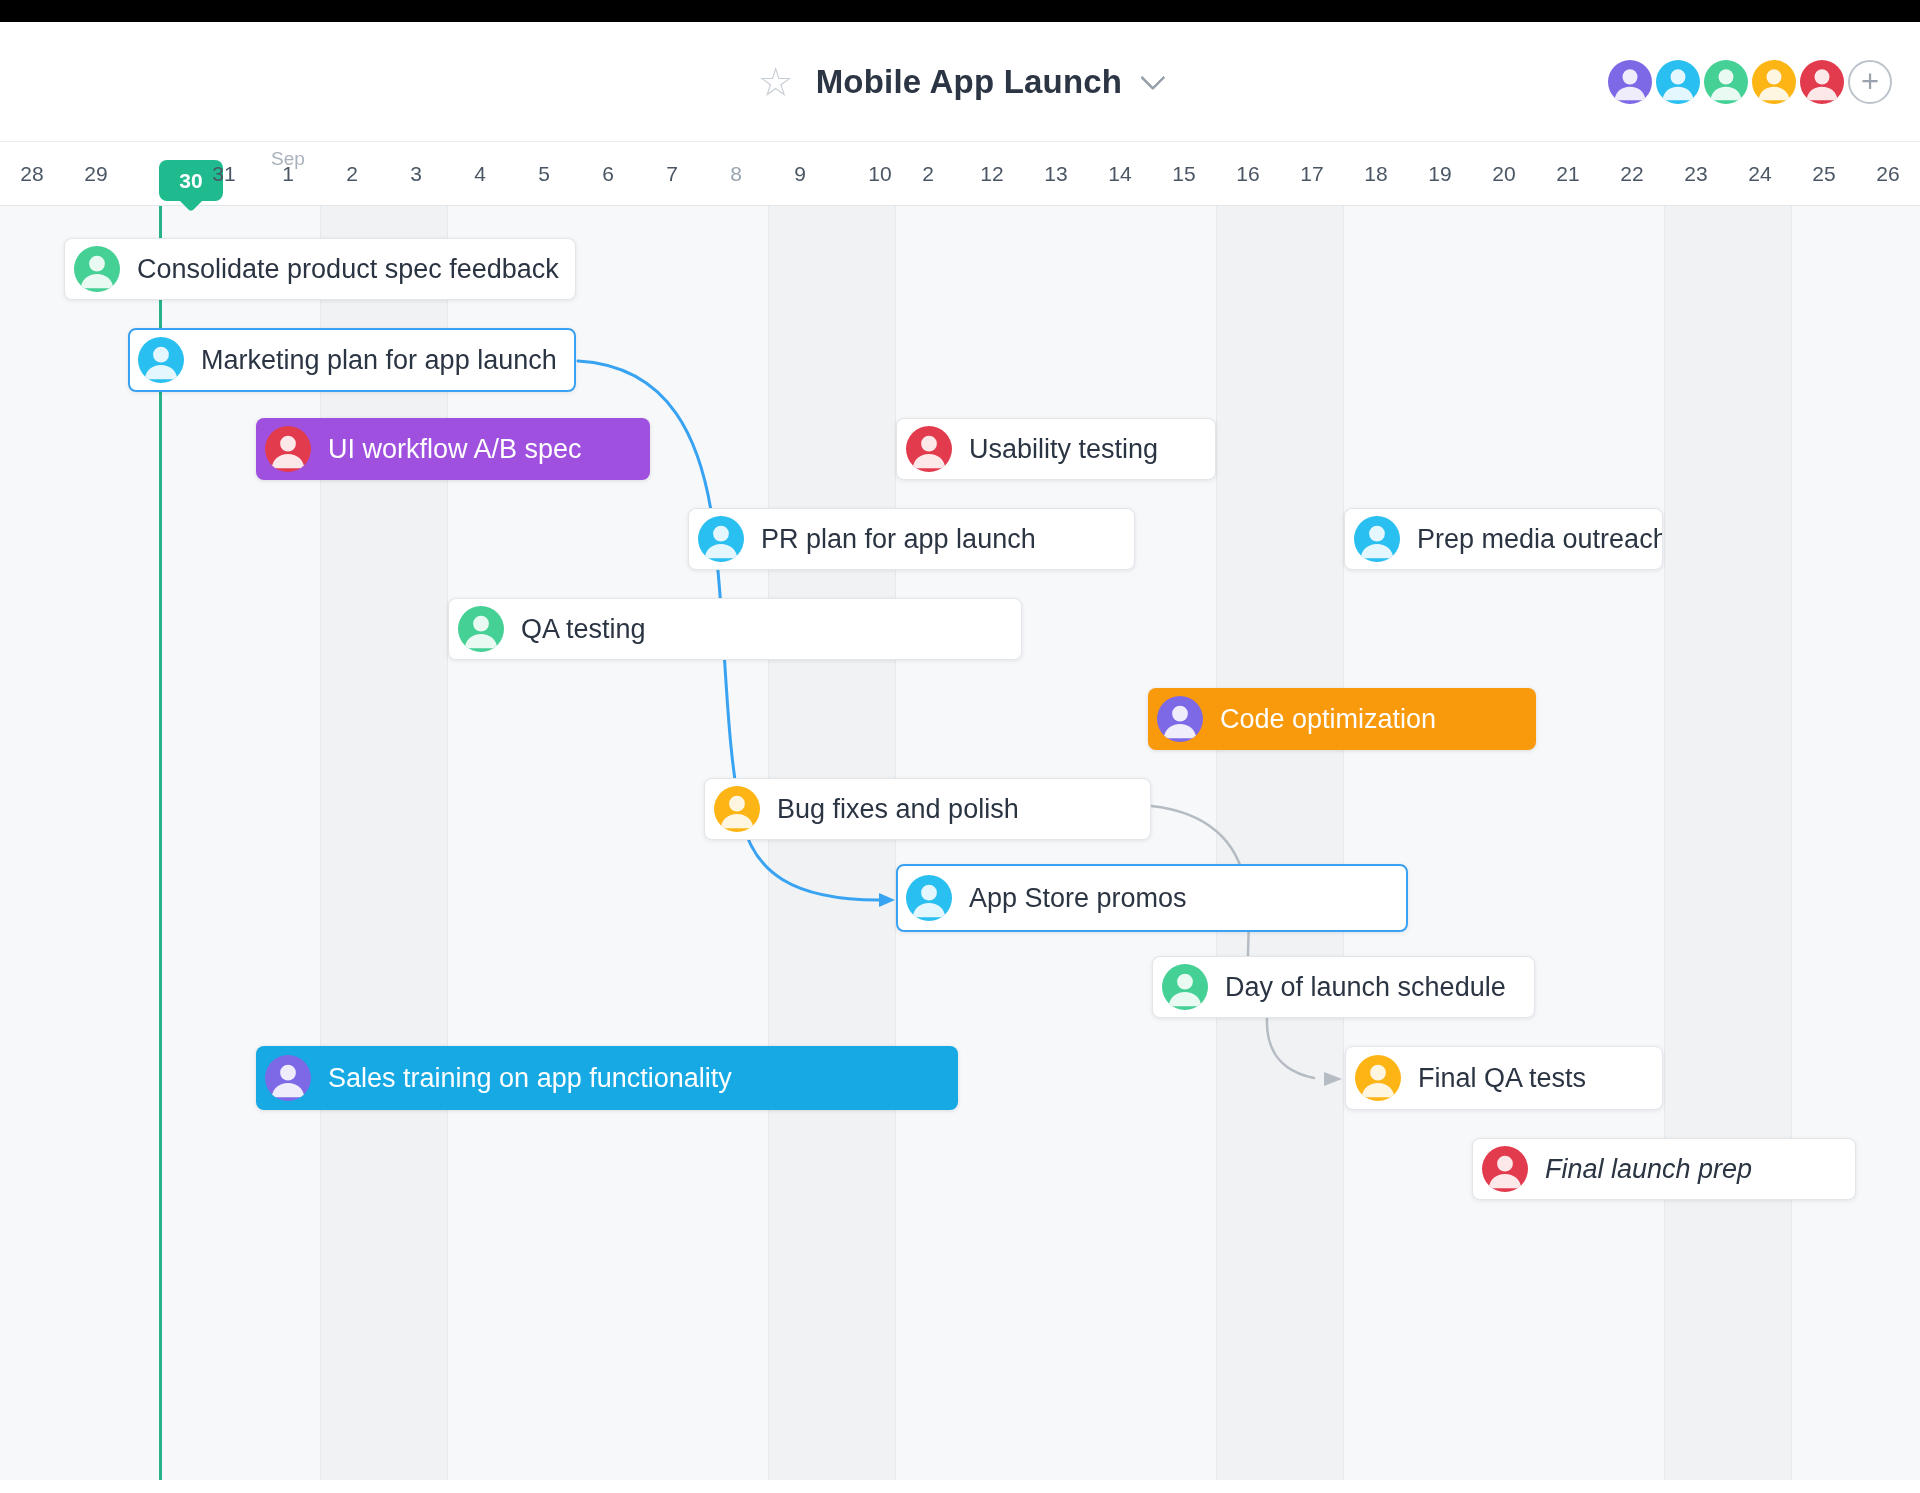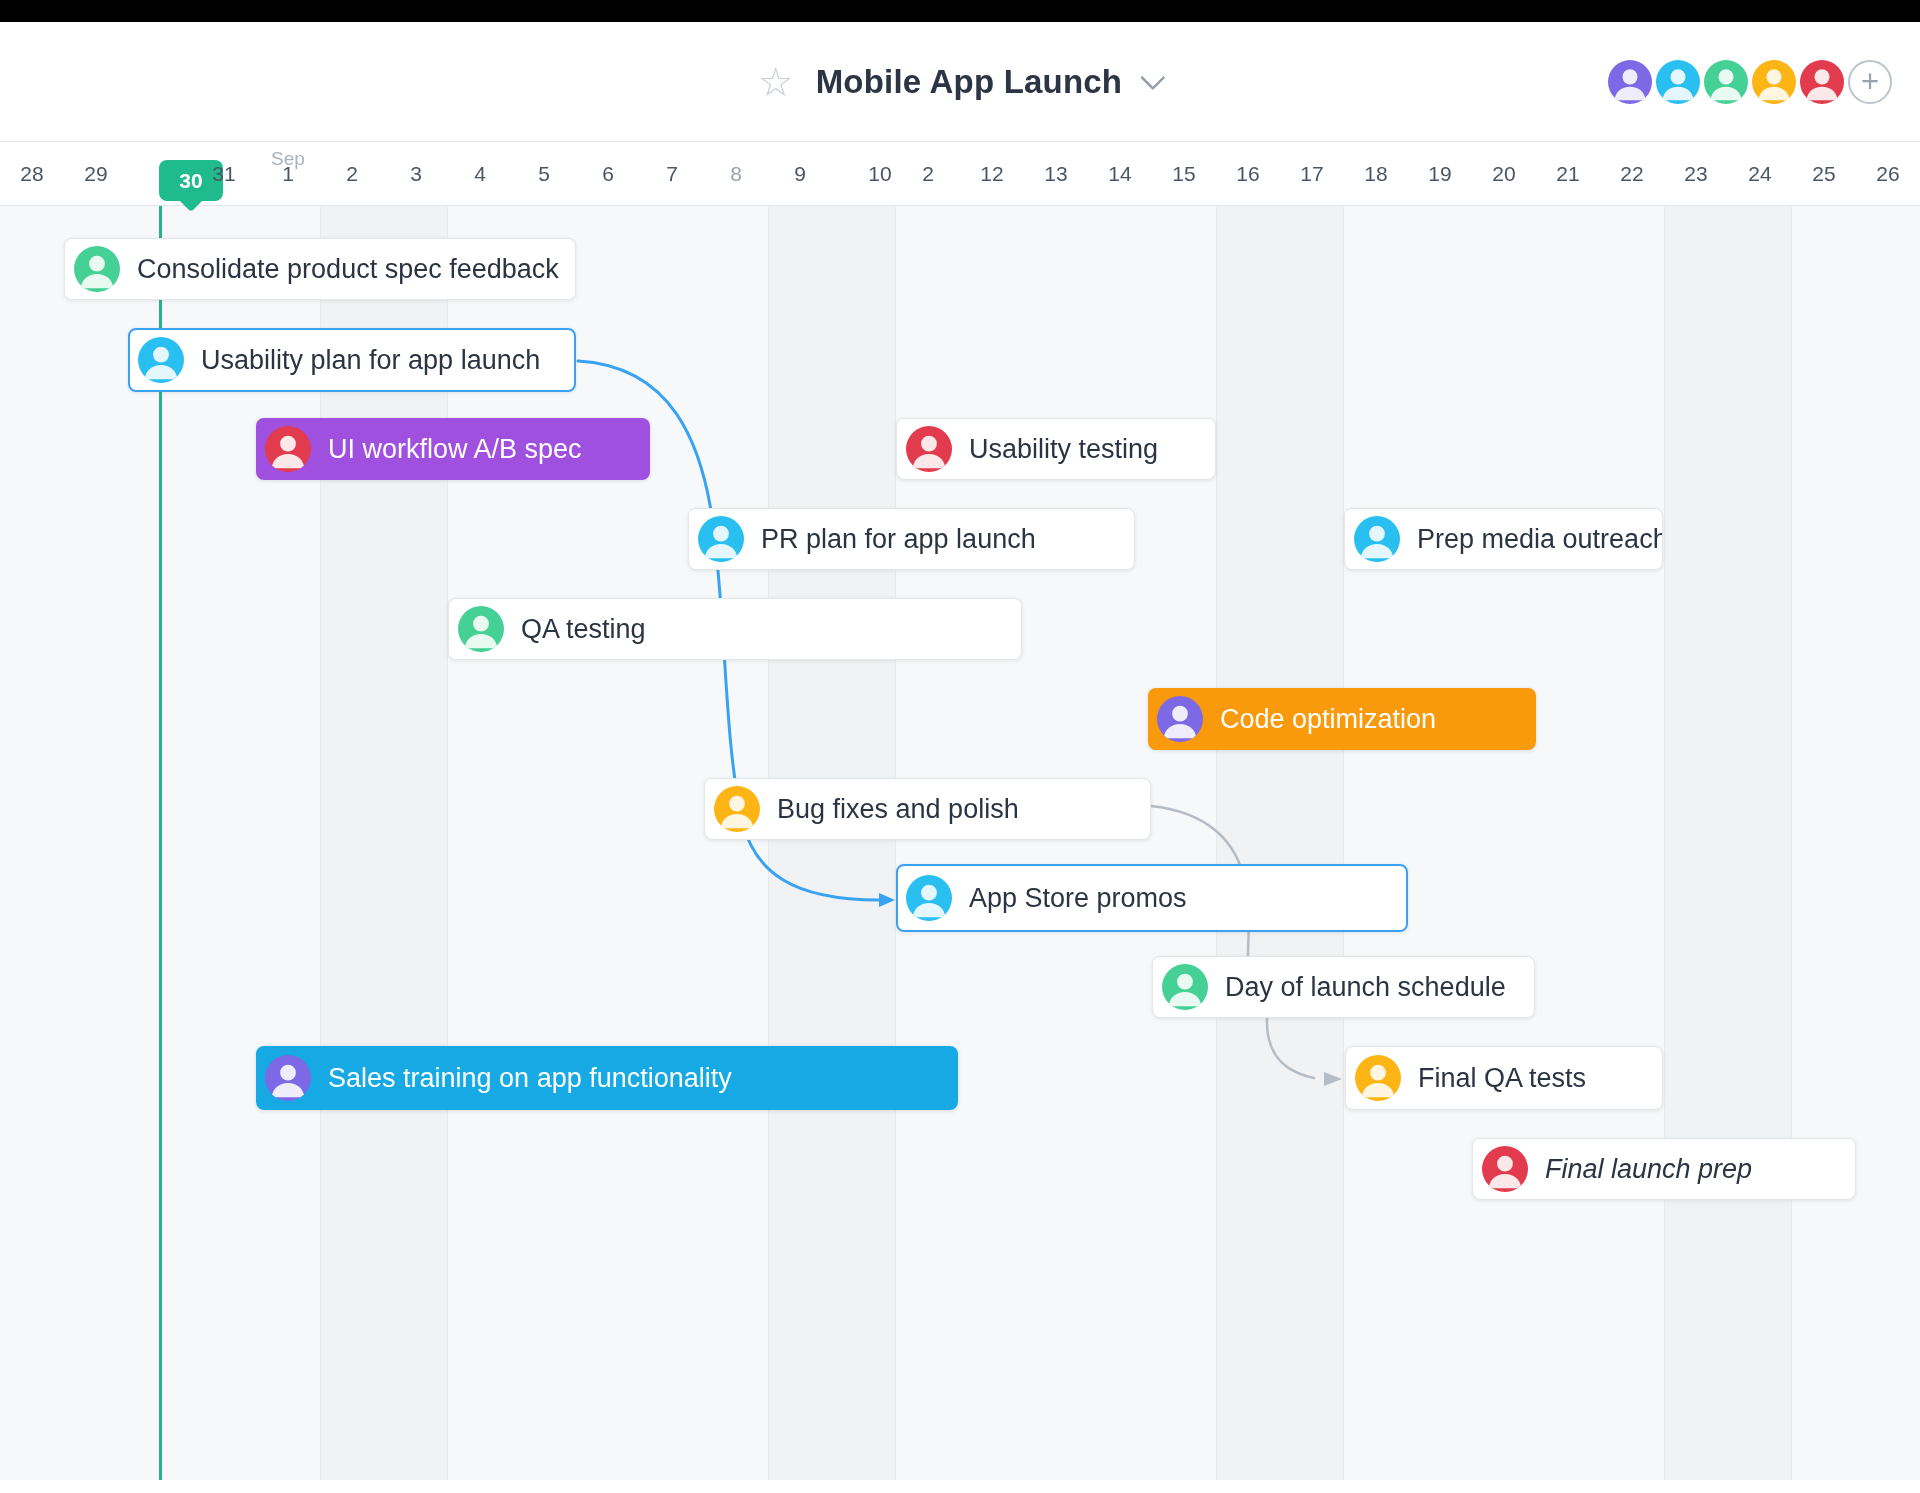--- a/index.html
+++ b/index.html
@@ -162,21 +162,21 @@
       </span>
       <span class="task-label">Consolidate product spec feedback</span>
     </div>
     <div class="task selected" style="left: 128px; top: 328px; width: 448px; height: 64px;">
       <span class="avatar" style="background: rgb(41, 191, 240);">
         <svg viewBox="0 0 24 24">
           <circle cx="12" cy="9.2" r="4.1" fill="#ffffff" opacity="0.88"></circle>
           <path d="M3.5 22c.4-4.6 4-7.4 8.5-7.4s8.1 2.8 8.5 7.4z" fill="#ffffff" opacity="0.88"></path>
         </svg>
       </span>
-      <span class="task-label">Usability plan for app launch</span>
+      <span class="task-label">Marketing plan for app launch</span>
     </div>
     <div class="task purple" style="left: 256px; top: 418px; width: 394px; height: 62px; background: rgb(160, 80, 222);">
       <span class="avatar" style="background: rgb(226, 59, 78);">
         <svg viewBox="0 0 24 24">
           <circle cx="12" cy="9.2" r="4.1" fill="#ffffff" opacity="0.88"></circle>
           <path d="M3.5 22c.4-4.6 4-7.4 8.5-7.4s8.1 2.8 8.5 7.4z" fill="#ffffff" opacity="0.88"></path>
         </svg>
       </span>
       <span class="task-label">UI workflow A/B spec</span>
     </div>

